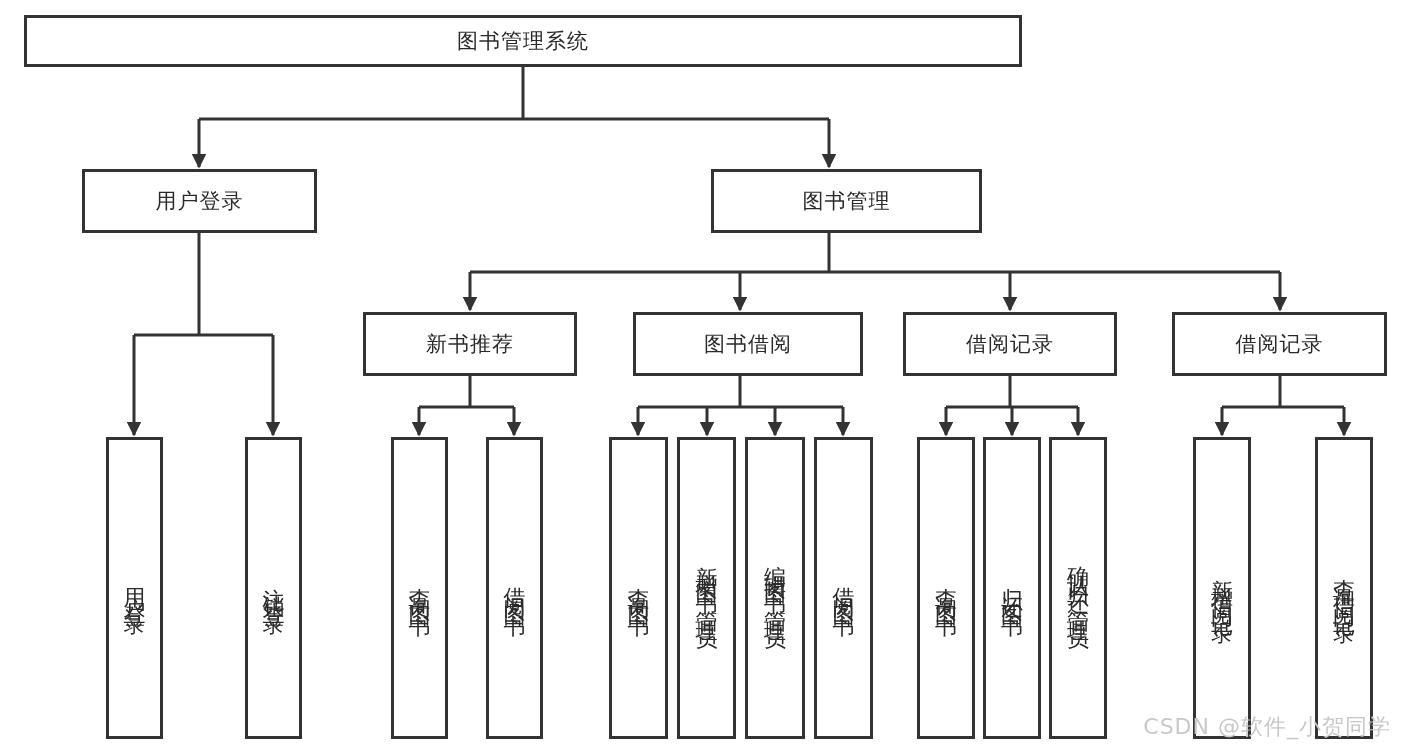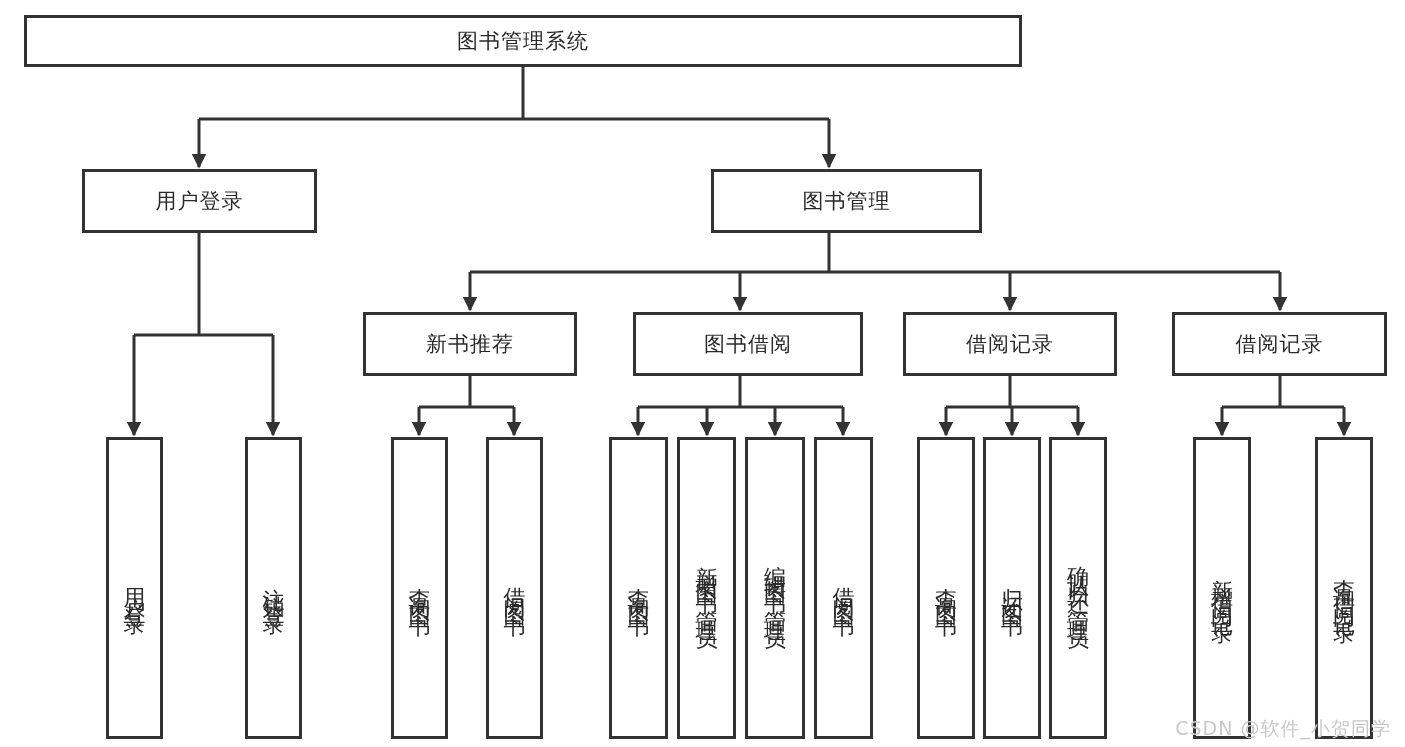--- a/index.html
+++ b/index.html
@@ -55,21 +55,21 @@
     font-size: 22px;
     letter-spacing: 9px;
     line-height: 1;
     white-space: nowrap;
   }
   .watermark {
     position: absolute;
     z-index: 3;
     right: 14px;
     bottom: 5px;
-    font-size: 19px;
+    font-size: 22px;
     color: var(--watermark, #c8c8c8);
     letter-spacing: 1px;
     white-space: nowrap;
   }
 </style>
 </head>
 <body>
 
 <div class="canvas">
 

